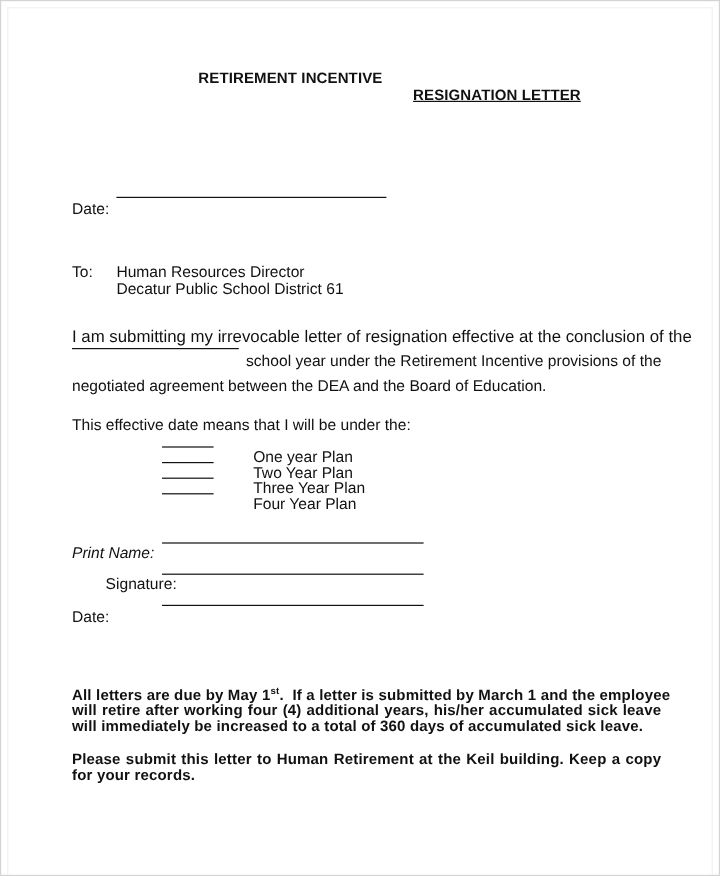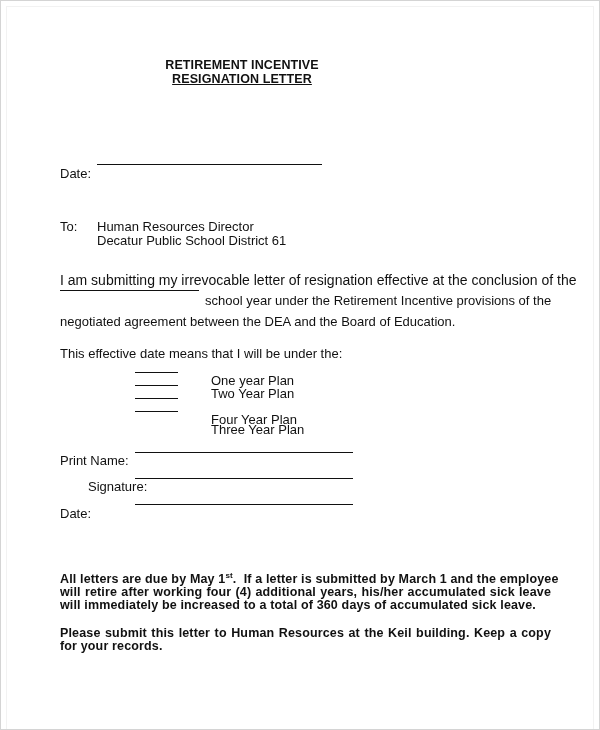--- a/index.html
+++ b/index.html
@@ -20,21 +20,21 @@
     sup { font-size: 8px; vertical-align: 5px; line-height: 0; }
   </style>
 </head>
 <body>
 
 <div class="page">
   <div class="page-inner"></div>
 </div>
 
 <div class="abs title" style="top:58px;">RETIREMENT INCENTIVE</div>
-<div class="abs title" style="top:72px;">
+<div class="abs title" style="top:72px;text-align:right;">
   <span class="u">RESIGNATION LETTER</span>
 </div>
 
 <div class="abs txt" style="left:60px; top:166px;">Date:</div>
 <div class="line" style="left:97px; top:164px; width:225px;">
   <span></span>
 </div>
 
 <div class="abs txt" style="left:60px; top:219px;">To:</div>
 <div class="abs txt" style="left:97px; top:219px;">Human Resources Director</div>
@@ -47,29 +47,29 @@
 <div class="abs txt" style="left:205px; top:293px; width:346px; text-align:justify; text-align-last:justify;">school year under the Retirement Incentive provisions of the</div>
 <div class="abs txt" style="left:60px; top:314px;">negotiated agreement between the DEA and the Board of Education.</div>
 
 <div class="abs txt" style="left:60px; top:346px;">This effective date means that I will be under the:</div>
 
 <div class="line" style="left:135px; top:372px; width:43px;"></div>
 <div class="abs txt" style="left:211px; top:373px;">One year Plan</div>
 <div class="line" style="left:135px; top:385px; width:43px;"></div>
 <div class="abs txt" style="left:211px; top:386px;">Two Year Plan</div>
 <div class="line" style="left:135px; top:398px; width:43px;"></div>
-<div class="abs txt" style="left:211px; top:399px;margin-top:23px;">Three Year Plan</div>
+<div class="abs txt" style="left:211px; top:399px;">Three Year Plan</div>
 <div class="line" style="left:135px; top:411px; width:43px;"></div>
 <div class="abs txt" style="left:211px; top:412px;">Four Year Plan</div>
 
-<div class="abs txt" style="left:60px; top:453px;">Print Name:</div>
+<div class="abs txt" style="left:60px; top:453px;font-style:italic;">Print Name:</div>
 <div class="line" style="left:135px; top:452px; width:218px;"></div>
 <div class="abs txt" style="left:60px; top:479px;margin-left:28px;">Signature:</div>
 <div class="line" style="left:135px; top:478px; width:218px;"></div>
 <div class="abs txt" style="left:60px; top:506px;">Date:</div>
 <div class="line" style="left:135px; top:504px; width:218px;"></div>
 
 <div class="bj bold" style="top:572px;"><span>All letters are due by May 1</span><sup>st</sup><span style="white-space:pre;">.  If a letter is submitted by March 1 and the employee</span></div>
 <div class="bj bold" style="top:585px;">will retire after working four (4) additional years, his/her accumulated sick leave</div>
 <div class="abs bold" style="left:60px; top:598px; width:467px; text-align:justify; text-align-last:justify;">will immediately be increased to a total of 360 days of accumulated sick leave.</div>
 
-<div class="bj bold" style="top:626px;">Please submit this letter to Human Resources at the Keil building.  Keep a copy</div>
+<div class="bj bold" style="top:626px;">Please submit this letter to Human Retirement at the Keil building.  Keep a copy</div>
 <div class="abs bold" style="left:60px; top:639px;">for your records.</div>
 
 </body></html>

